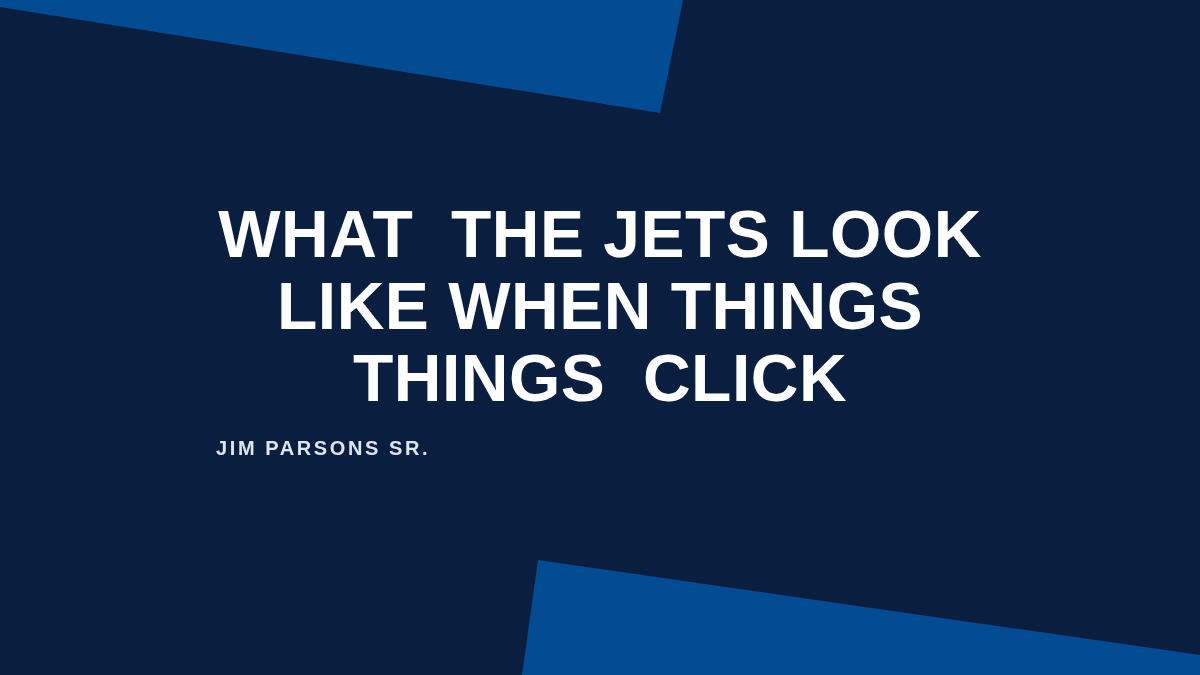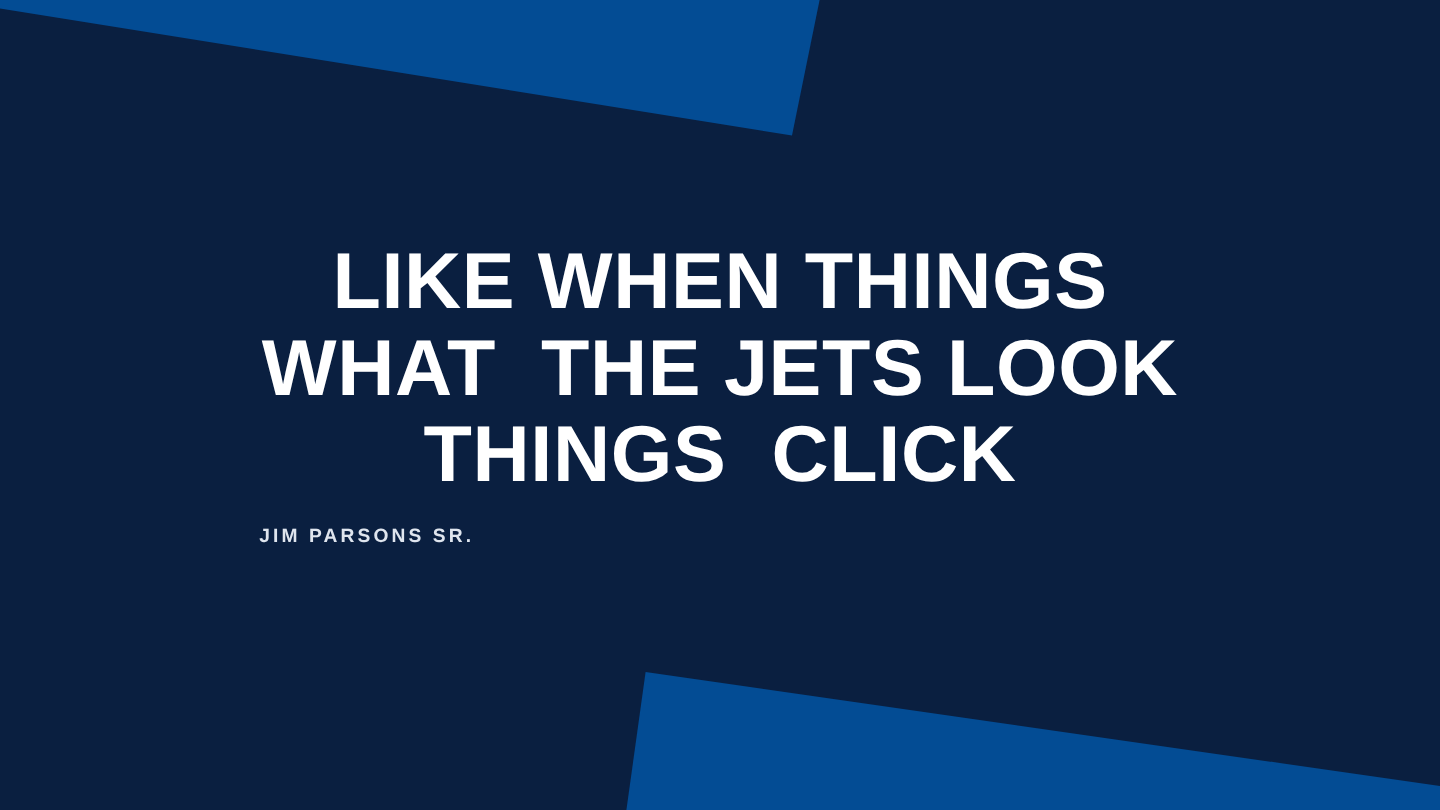--- a/index.html
+++ b/index.html
@@ -56,41 +56,41 @@
     left: 216px;
     top: 433px;
     width: 820px;
     text-align: left;
   }
   .subtitle-text {
     display: inline-block;
     color: #dfe5ee;
     font-family: "Liberation Sans", sans-serif;
     font-weight: bold;
-    font-size: 16px;
+    font-size: 20px;
     line-height: 30px;
     letter-spacing: 2.6px;
     white-space: pre;
   }
 </style>
 </head>
 <body>
 
 <div class="slide">
 
   <svg class="decor-layer" viewBox="0 0 1200 675" width="1200" height="675" preserveAspectRatio="none">
     <polygon fill="#034c94" points="0,0 683,0 660,113 0,7"></polygon>
     <polygon fill="#034c94" points="538,560 1200,655 1200,675 522,675"></polygon>
   </svg>
 
   <div class="content">
 
     <div class="title-block">
+      <span class="title-line">WHAT  THE JETS LOOK</span>
       <span class="title-line">LIKE WHEN THINGS</span>
-      <span class="title-line">WHAT  THE JETS LOOK</span>
       <span class="title-line">THINGS  CLICK</span>
     </div>
 
     <div class="subtitle-block">
       <span class="subtitle-text">JIM PARSONS SR.</span>
     </div>
 
   </div>
 </div>
 

